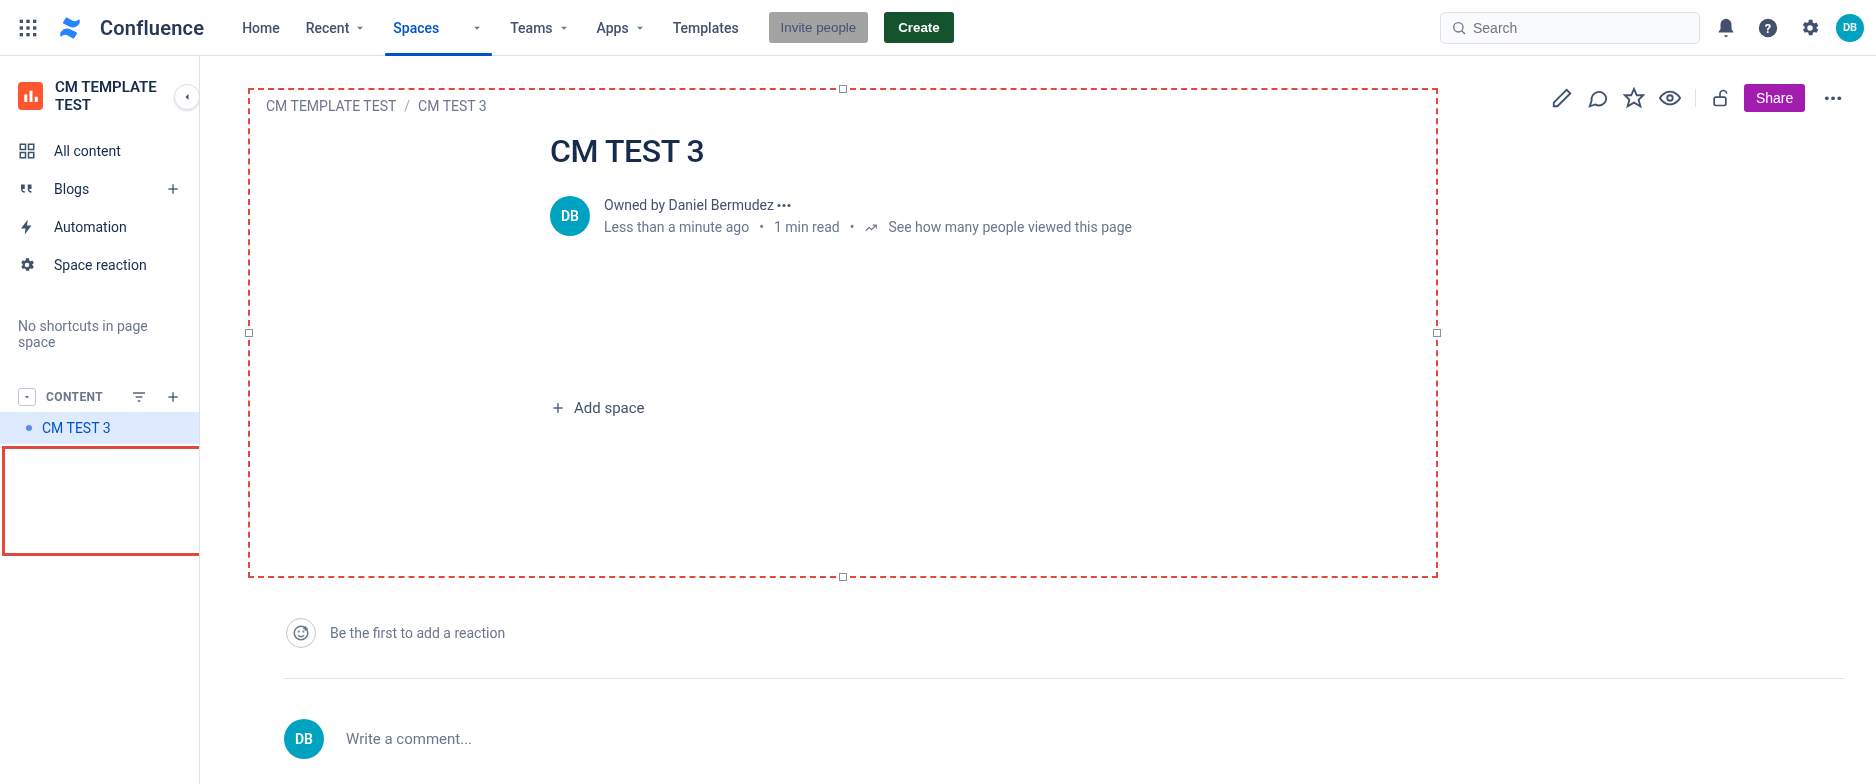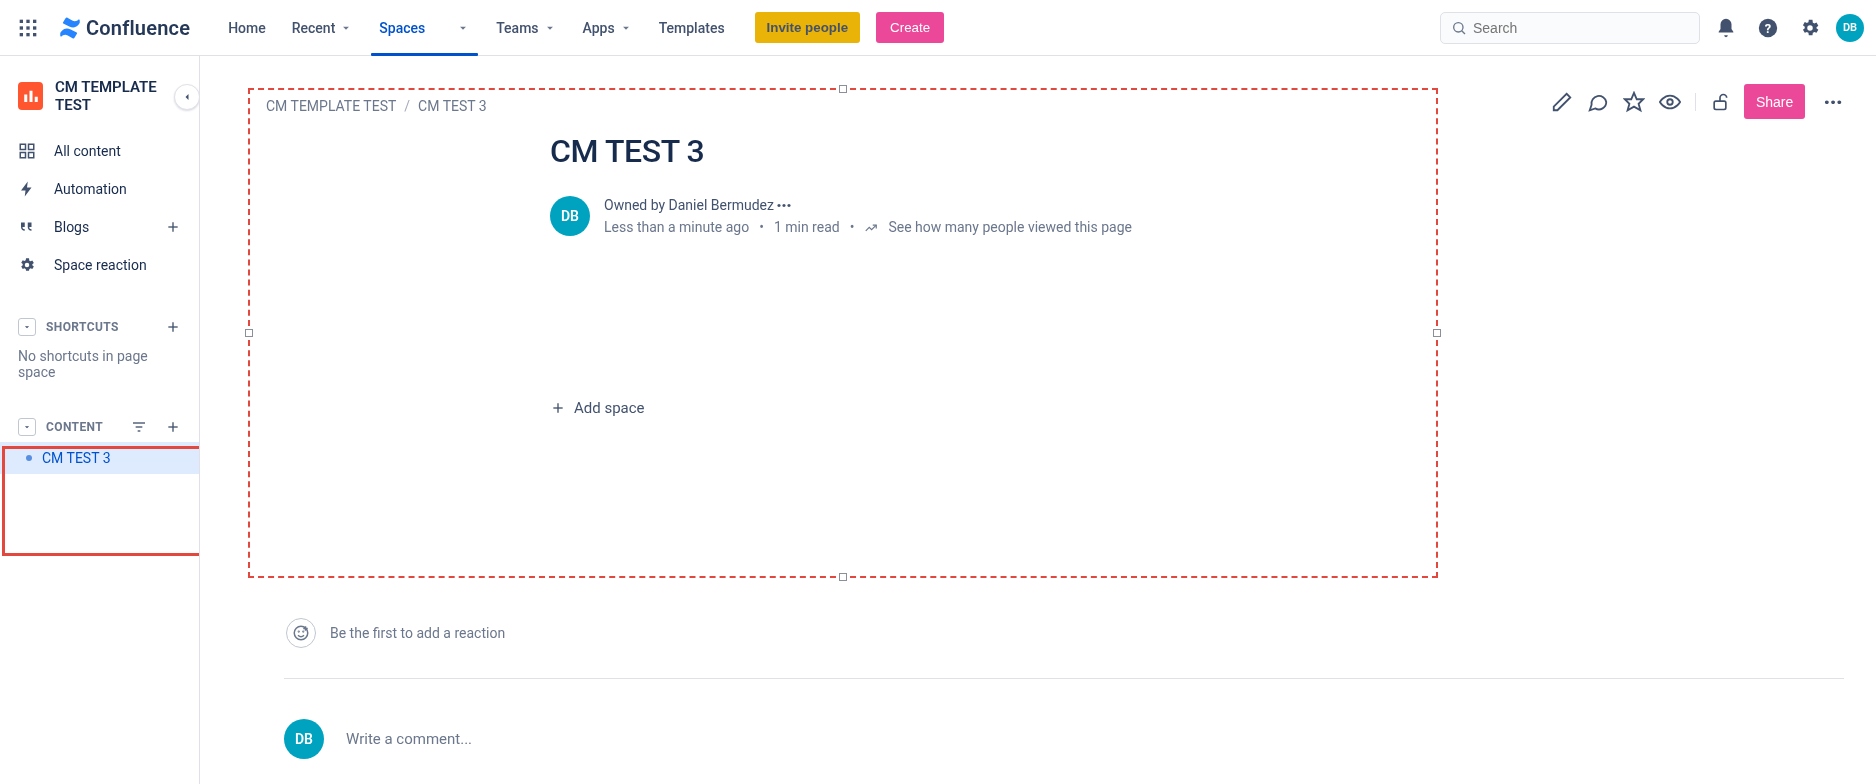--- a/index.html
+++ b/index.html
@@ -2,30 +2,30 @@
 <html><head>
 <meta charset="utf-8">
 <style>
 * { margin: 0; padding: 0; box-sizing: border-box; }
 body { font-family: -apple-system, BlinkMacSystemFont, "Segoe UI", Roboto, Arial, sans-serif; font-size: 14px; color: #172B4D; background: #fff; width: 1876px; }
 
 
 .topnav { height: 56px; border-bottom: 1px solid #dfe1e6; display: flex; align-items: center; padding: 0 12px; gap: 4px; }
 .topnav .left { display: flex; align-items: center; gap: 8px; }
 .topnav .apps-switcher { width: 32px; height: 32px; display: flex; align-items: center; justify-content: center; cursor: pointer; border-radius: 3px; }
-.brand { display: flex; align-items: flex-start; gap: 4px; cursor: pointer; padding: 0 6px; }
+.brand { display: flex; align-items: flex-start; gap: 18px; cursor: pointer; padding: 0 6px; }
 .brand-logo { color: #0052CC; }
 .brand-text { font-weight: 600; font-size: 20px; color: #253858; letter-spacing: 0.2px; }
 .navlinks { display: flex; align-items: center; gap: 2px; margin-left: 12px; }
 .navlink { display: flex; align-items: center; gap: 4px; padding: 6px 10px; margin: 16px 2px; color: #42526E; cursor: pointer; border-radius: 3px; font-weight: 500; }
 .navlink.active { color: #0052CC; position: relative; gap: 31px; }
 .navlink.active::after { content: ""; position: absolute; bottom: -14px; left: 2px; right: 2px; height: 3px; background: #0052CC; border-radius: 1px; }
 .chev { width: 14px; height: 14px; color: #6B778C; }
-.btn-invite { margin-left: 10px; background: #eab308; border: none; padding: 8px 12px; font-weight: 700; color: #42526E; border-radius: 3px; cursor: pointer; }
-.btn-create { margin-left: 8px; background: #ec4899; border: none; padding: 8px 14px; font-weight: 400; color: #fff; border-radius: 3px; cursor: pointer; }
+.btn-invite { margin-left: 10px; background: #a3a3a3; border: none; padding: 8px 12px; font-weight: 400; color: #42526E; border-radius: 3px; cursor: pointer; }
+.btn-create { margin-left: 8px; background: #14532d; border: none; padding: 8px 14px; font-weight: 700; color: #fff; border-radius: 3px; cursor: pointer; }
 .topnav .right { margin-left: auto; display: flex; align-items: center; gap: 10px; }
 .search { display: flex; align-items: center; border: 1px solid #DFE1E6; border-radius: 5px; height: 32px; width: 260px; padding: 0 10px; color: #6B778C; background: #fafbfc; }
 .search input { border: none; outline: none; flex: 1; font-size: 14px; color: #172B4D; margin-left: 6px; background: transparent; }
 .icon-btn { width: 32px; height: 32px; display: flex; align-items: center; justify-content: center; color: #42526E; cursor: pointer; border-radius: 50%; }
 .avatar { width: 28px; height: 28px; border-radius: 50%; background: #00A3BF; color: #fff; display: flex; align-items: center; justify-content: center; font-size: 11px; font-weight: 600; cursor: pointer; }
 
 
 .layout { display: flex; height: calc(784px - 56px); }
 .sidebar { width: 310px; border-right: 1px solid #dfe1e6; padding-top: 22px; position: relative; overflow: hidden; }
 .collapse-btn { position: absolute; right: -1px; top: 28px; width: 26px; height: 26px; border-radius: 50%; border: 1px solid #dfe1e6; background: #fff; display: flex; align-items: center; justify-content: center; cursor: pointer; box-shadow: 0 1px 2px rgba(9,30,66,.15); color: #42526E; z-index: 3; }
@@ -51,21 +51,21 @@
 .content-row.selected .bullet { background: #0052CC; opacity: .6; }
 .content-row .title { font-size: 14px; color: #172B4D; }
 
 .content-highlight { position: absolute; left: 2px; width: 296px; border: 3px solid #E2483D; pointer-events: none; }
 
 
 .main { flex: 1; position: relative; padding: 32px 32px 0 48px; }
 .page-actions { position: absolute; top: 28px; right: 30px; display: flex; align-items: center; gap: 14px; color: #42526E; }
 .page-actions .ic { cursor: pointer; display: inline-flex; }
 .page-actions .divider { width: 0; height: 18px; border-left: 1px solid #dfe1e6; }
-.btn-share { background: #ec4899; color: #fff; border: none; height: 35px; display: inline-flex; align-items: center; padding: 14px 12px; border-radius: 3px; gap: 6px; font-weight: 500; cursor: pointer; font-size: 14px; }
+.btn-share { background: #a21caf; color: #fff; border: none; height: 28px; display: inline-flex; align-items: center; padding: 14px 12px; border-radius: 3px; gap: 6px; font-weight: 500; cursor: pointer; font-size: 14px; }
 .page-actions .more { font-size: 24px; font-weight: 700; cursor: pointer; padding: 0 4px; letter-spacing: -1px; line-height: 12px; }
 
 .dashed-box { border: 2px dashed #E2483D; background: #fff; padding: 0; height: 490px; width: 1190px; position: relative; }
 .handle { width: 8px; height: 8px; background: #fff; border: 1px solid #8a8f99; position: absolute; }
 .handle.n { left: 50%; top: -5px; margin-left: -4px; }
 .handle.s { left: 50%; bottom: -5px; margin-left: -4px; }
 .handle.e { right: -5px; top: 50%; margin-top: -4px; }
 .handle.w { left: -5px; top: 50%; margin-top: -4px; }
 
 .breadcrumb { padding: 8px 16px 18px; font-size: 14px; color: #6B778C; display: flex; gap: 8px; }
@@ -213,64 +213,50 @@
             <rect x="14" y="3" width="7" height="7"></rect>
             <rect x="3" y="14" width="7" height="7"></rect>
             <rect x="14" y="14" width="7" height="7"></rect>
           </svg>
         </span>
       <span>All content</span>
     </div>
     <div class="side-item">
       <span class="ic">
           <svg width="18" height="18" viewBox="0 0 24 24" fill="#42526E">
-            <path d="M13 2L4 14h6l-1 8 9-12h-6z"></path>
-          </svg>
-        </span>
-      <span>Automation</span>
-    </div>
-    <div class="side-item">
-      <span class="ic">
-          <svg width="18" height="18" viewBox="0 0 24 24" fill="#42526E">
             <path d="M5 6h4v6H6c0 2 1 3 3 3v2c-3 0-5-2-5-5V6zm9 0h4v6h-3c0 2 1 3 3 3v2c-3 0-5-2-5-5V6z"></path>
           </svg>
         </span>
       <span>Blogs</span>
       <span class="plus">
           <svg width="16" height="16" viewBox="0 0 24 24" fill="none" stroke="#42526E" stroke-width="2">
             <line x1="12" y1="5" x2="12" y2="19"></line>
             <line x1="5" y1="12" x2="19" y2="12"></line>
           </svg>
         </span>
     </div>
     <div class="side-item">
       <span class="ic">
           <svg width="18" height="18" viewBox="0 0 24 24" fill="#42526E">
+            <path d="M13 2L4 14h6l-1 8 9-12h-6z"></path>
+          </svg>
+        </span>
+      <span>Automation</span>
+    </div>
+    <div class="side-item">
+      <span class="ic">
+          <svg width="18" height="18" viewBox="0 0 24 24" fill="#42526E">
             <path d="M19.1 12.9a7 7 0 000-1.8l2-1.6-2-3.4-2.4 1a7 7 0 00-1.6-.9L14.7 3h-4l-.4 2.6a7 7 0 00-1.6.9l-2.4-1-2 3.4 2 1.6a7 7 0 000 1.8l-2 1.6 2 3.4 2.4-1c.5.4 1 .7 1.6.9l.4 2.6h4l.4-2.6c.6-.2 1.1-.5 1.6-.9l2.4 1 2-3.4-2-1.6zM12 15a3 3 0 110-6 3 3 0 010 6z"></path>
           </svg>
         </span>
       <span>Space reaction</span>
     </div>
 
     <div style="height:28px"></div>
 
-    <div class="section-hdr">
-      <span class="toggle">
-          <svg width="10" height="10" viewBox="0 0 24 24" fill="#42526E">
-            <path d="M7 10l5 5 5-5z"></path>
-          </svg>
-        </span>
-      <span>SHORTCUTS</span>
-      <span class="sec-plus">
-          <svg width="16" height="16" viewBox="0 0 24 24" fill="none" stroke="#42526E" stroke-width="2">
-            <line x1="12" y1="5" x2="12" y2="19"></line>
-            <line x1="5" y1="12" x2="19" y2="12"></line>
-          </svg>
-        </span>
-    </div>
     <div class="shortcut-empty">No shortcuts in page space</div>
 
     <div style="height:26px"></div>
 
     <div class="section-hdr">
       <span class="toggle">
           <svg width="10" height="10" viewBox="0 0 24 24" fill="#42526E">
             <path d="M7 10l5 5 5-5z"></path>
           </svg>
         </span>

